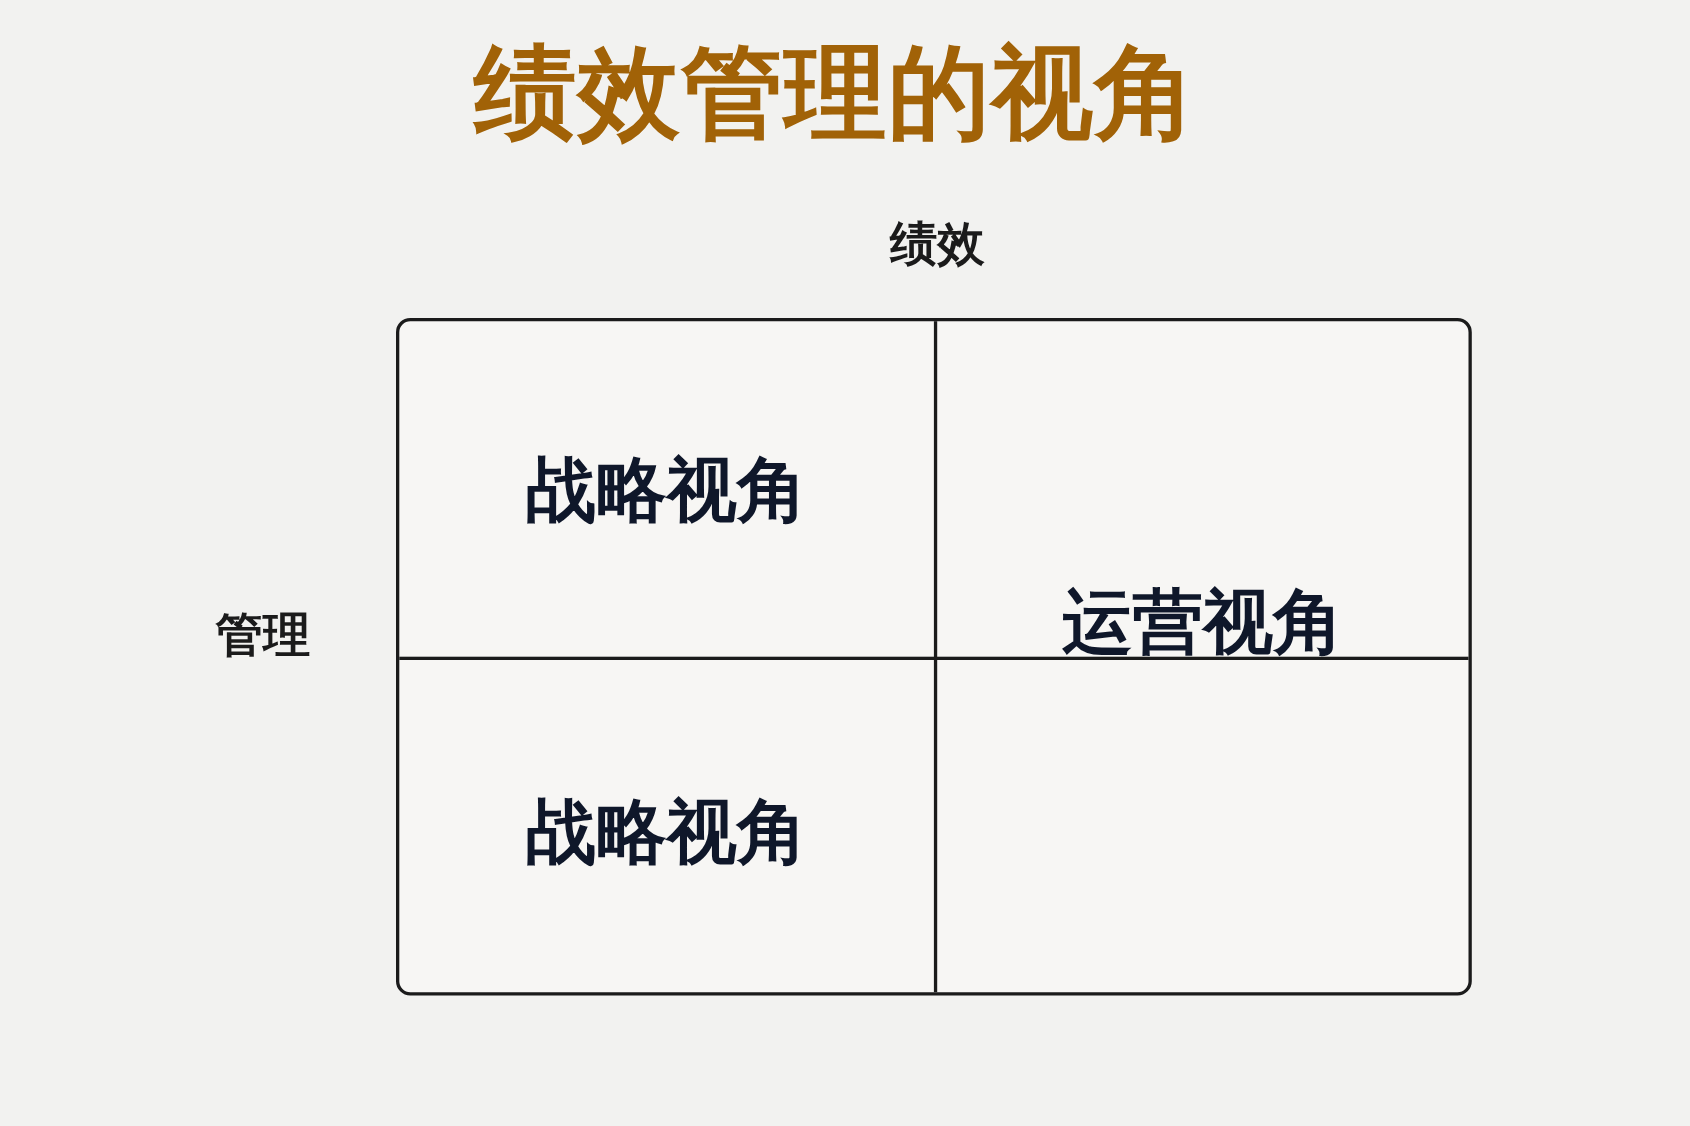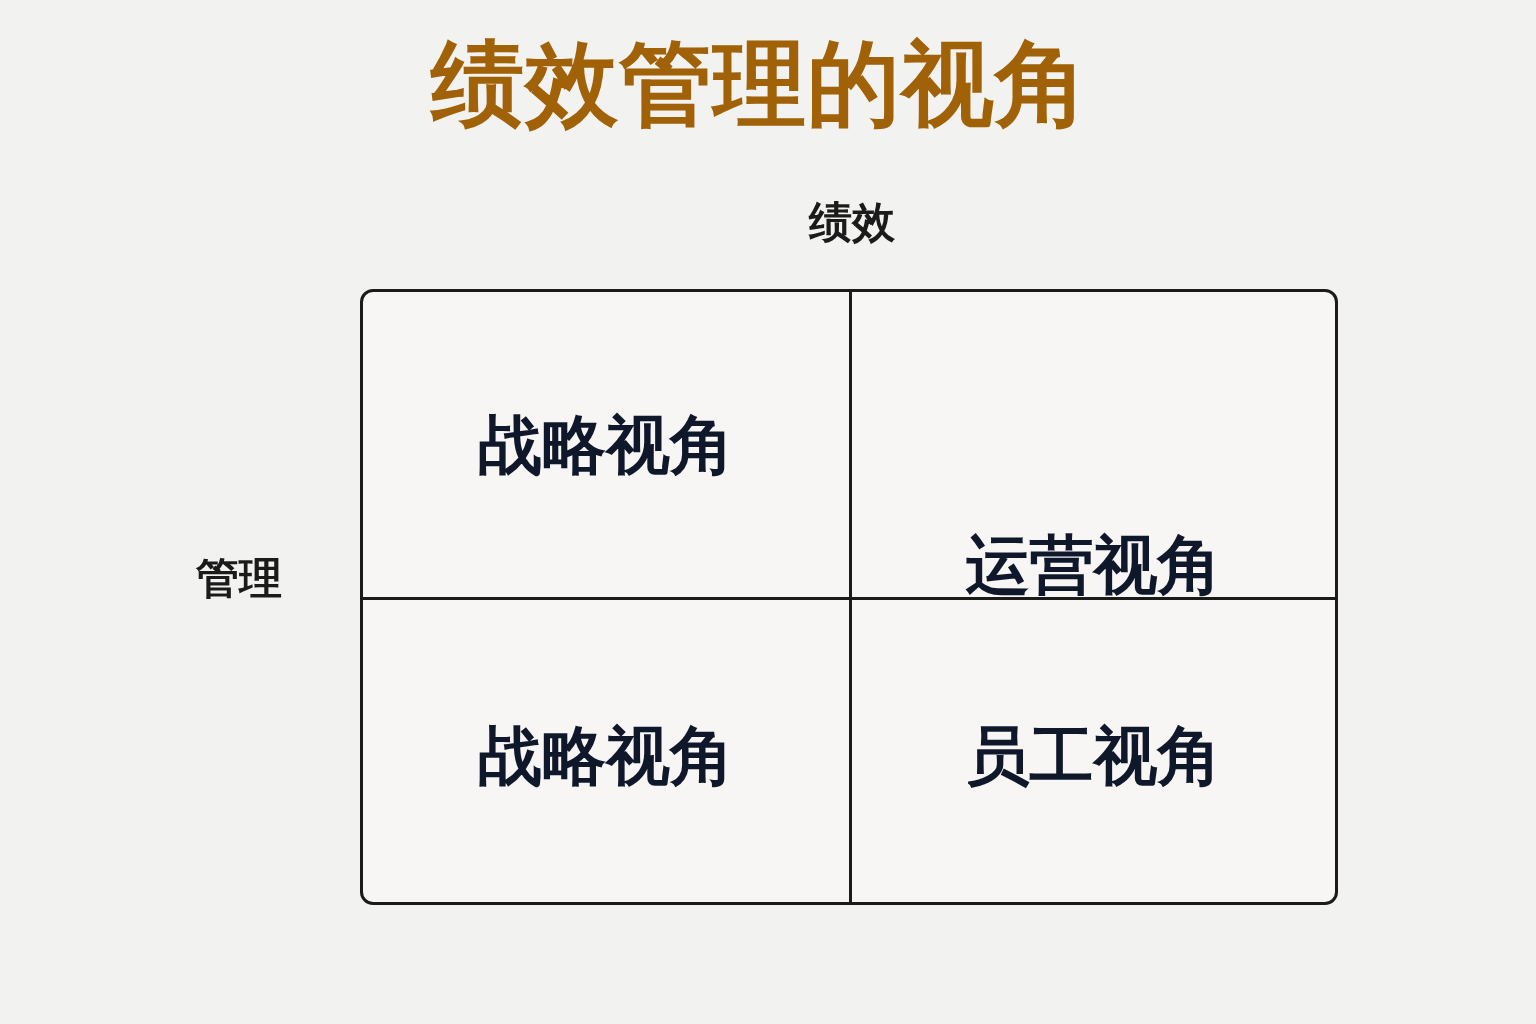--- a/index.html
+++ b/index.html
@@ -142,19 +142,16 @@
     </div>
 
     <div class="quadrant quadrant--top-right">
       <span class="quadrant-label">运营视角</span>
     </div>
 
     <div class="quadrant quadrant--bottom-left">
       <span class="quadrant-label">战略视角</span>
     </div>
 
-    <div class="quadrant quadrant--bottom-right">
-      <span class="quadrant-label">员工视角</span>
-    </div>
 
   </div>
 
 </div>
 
 </body></html>

